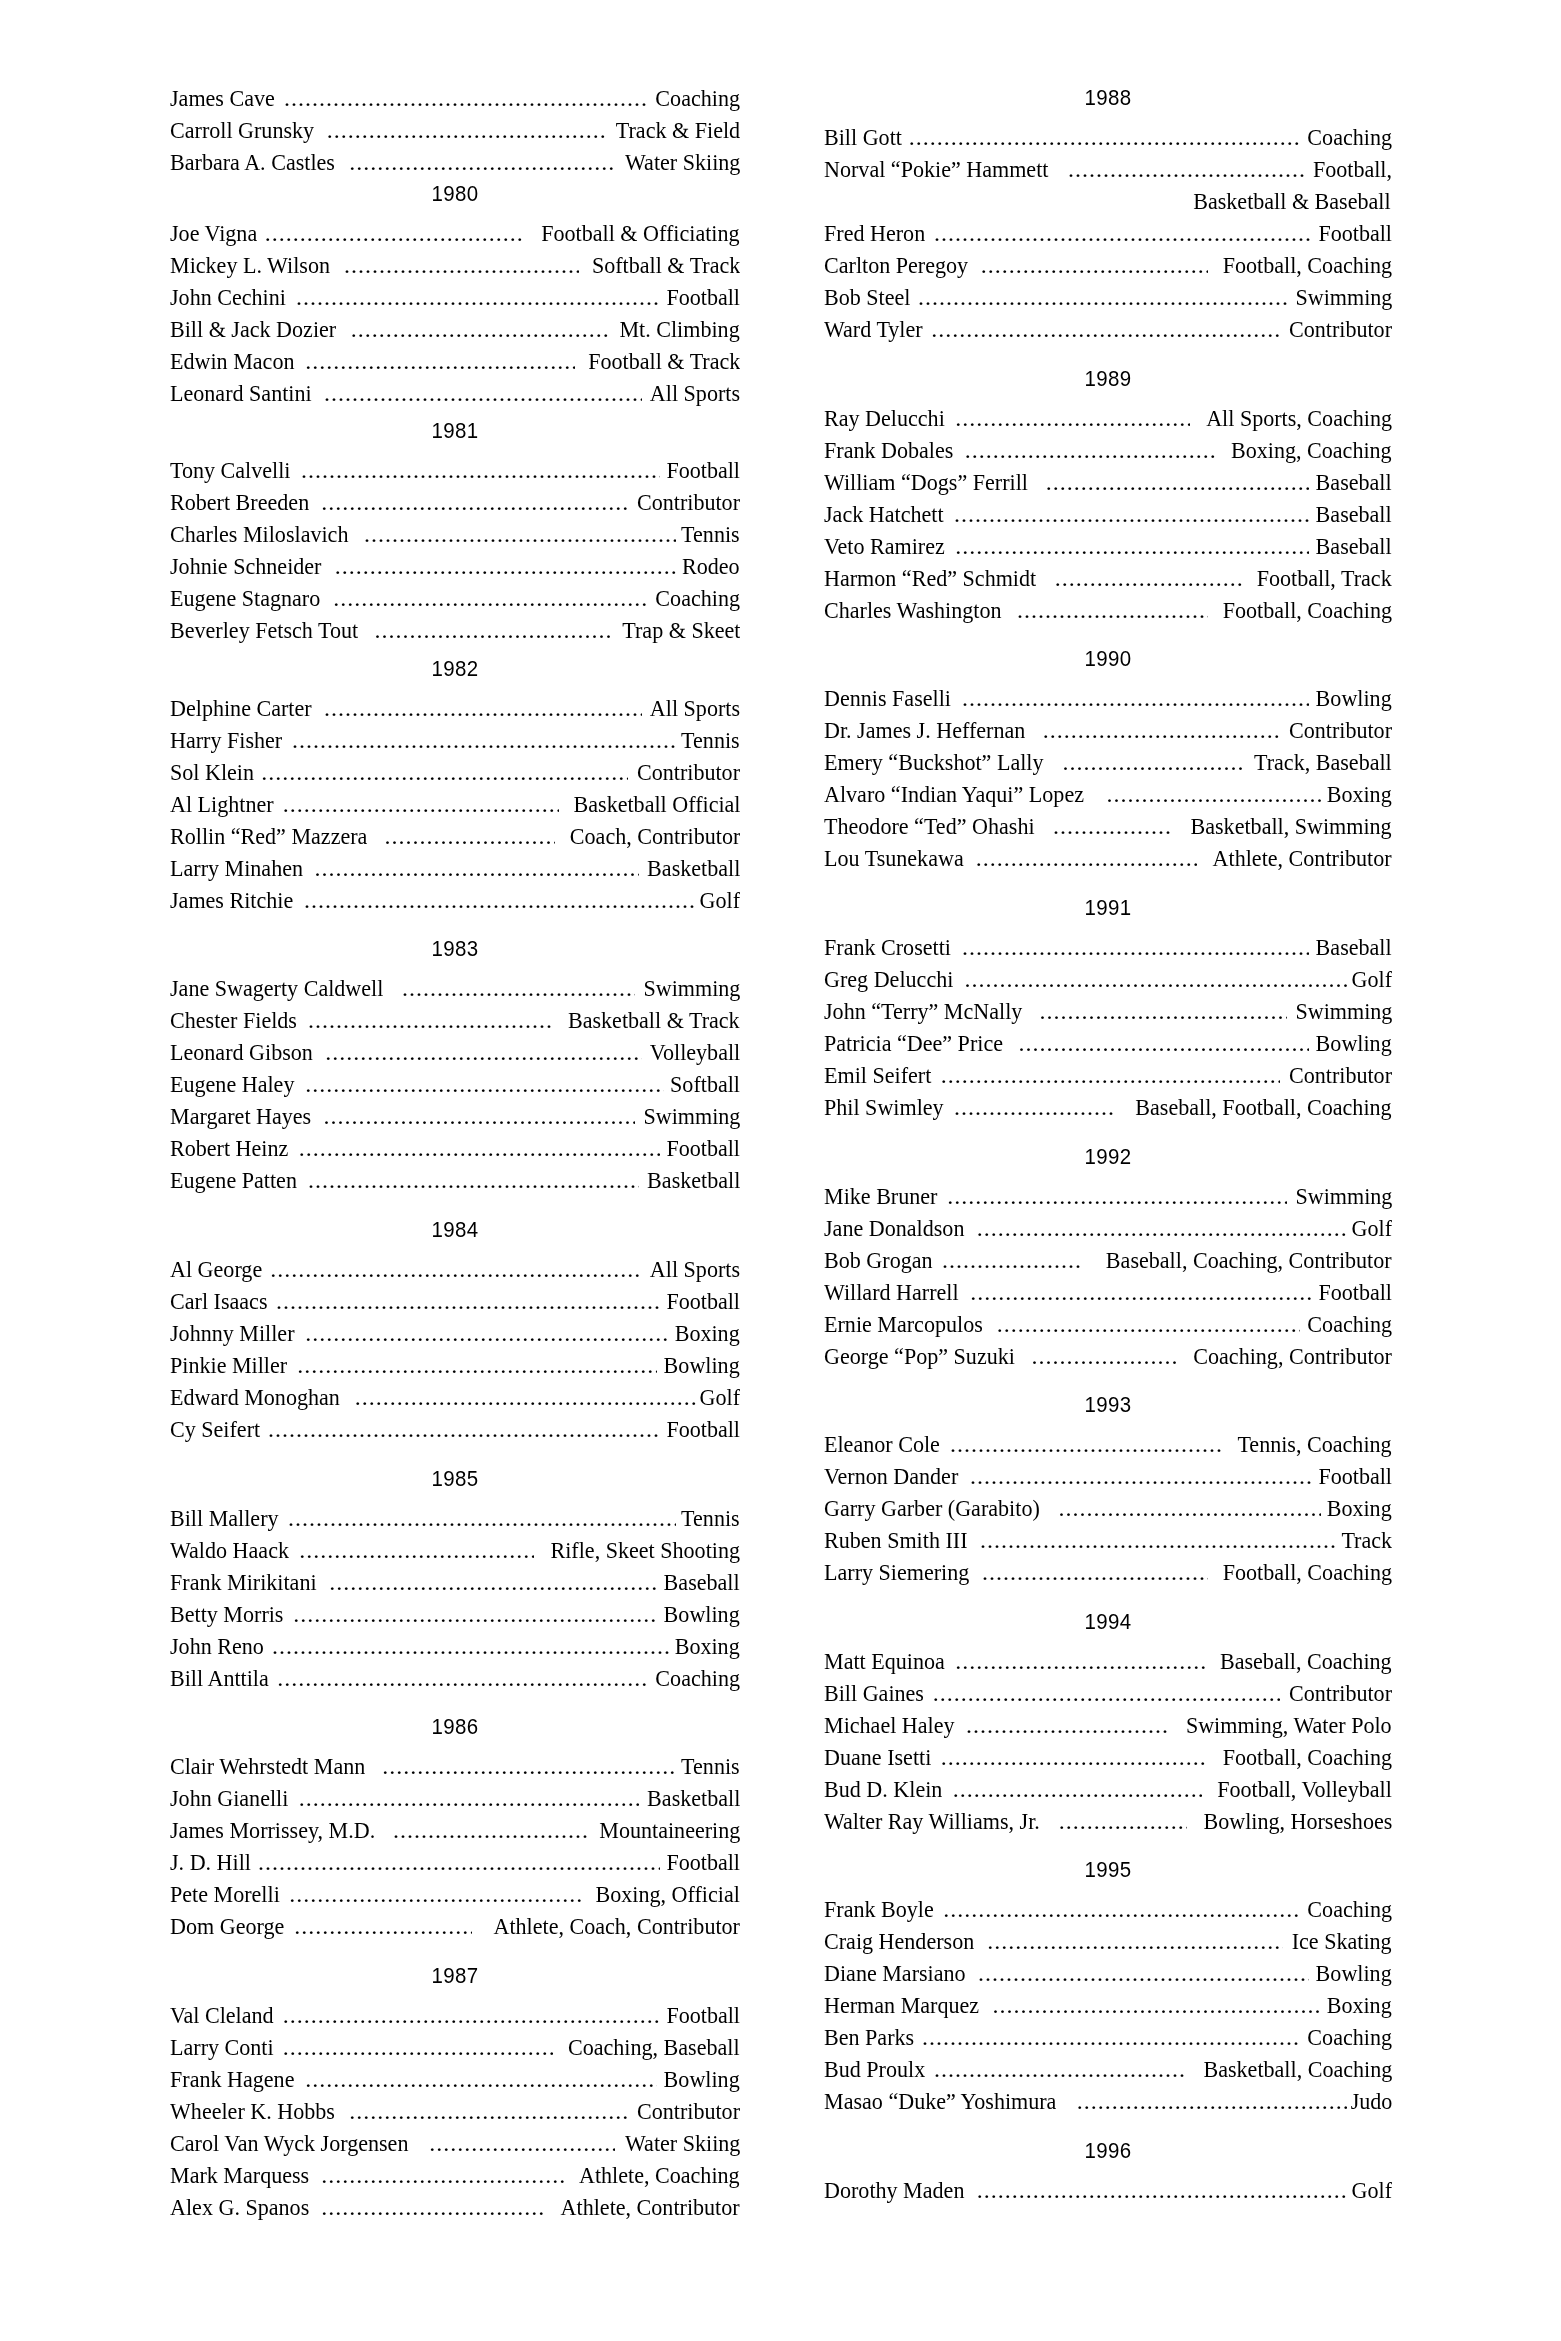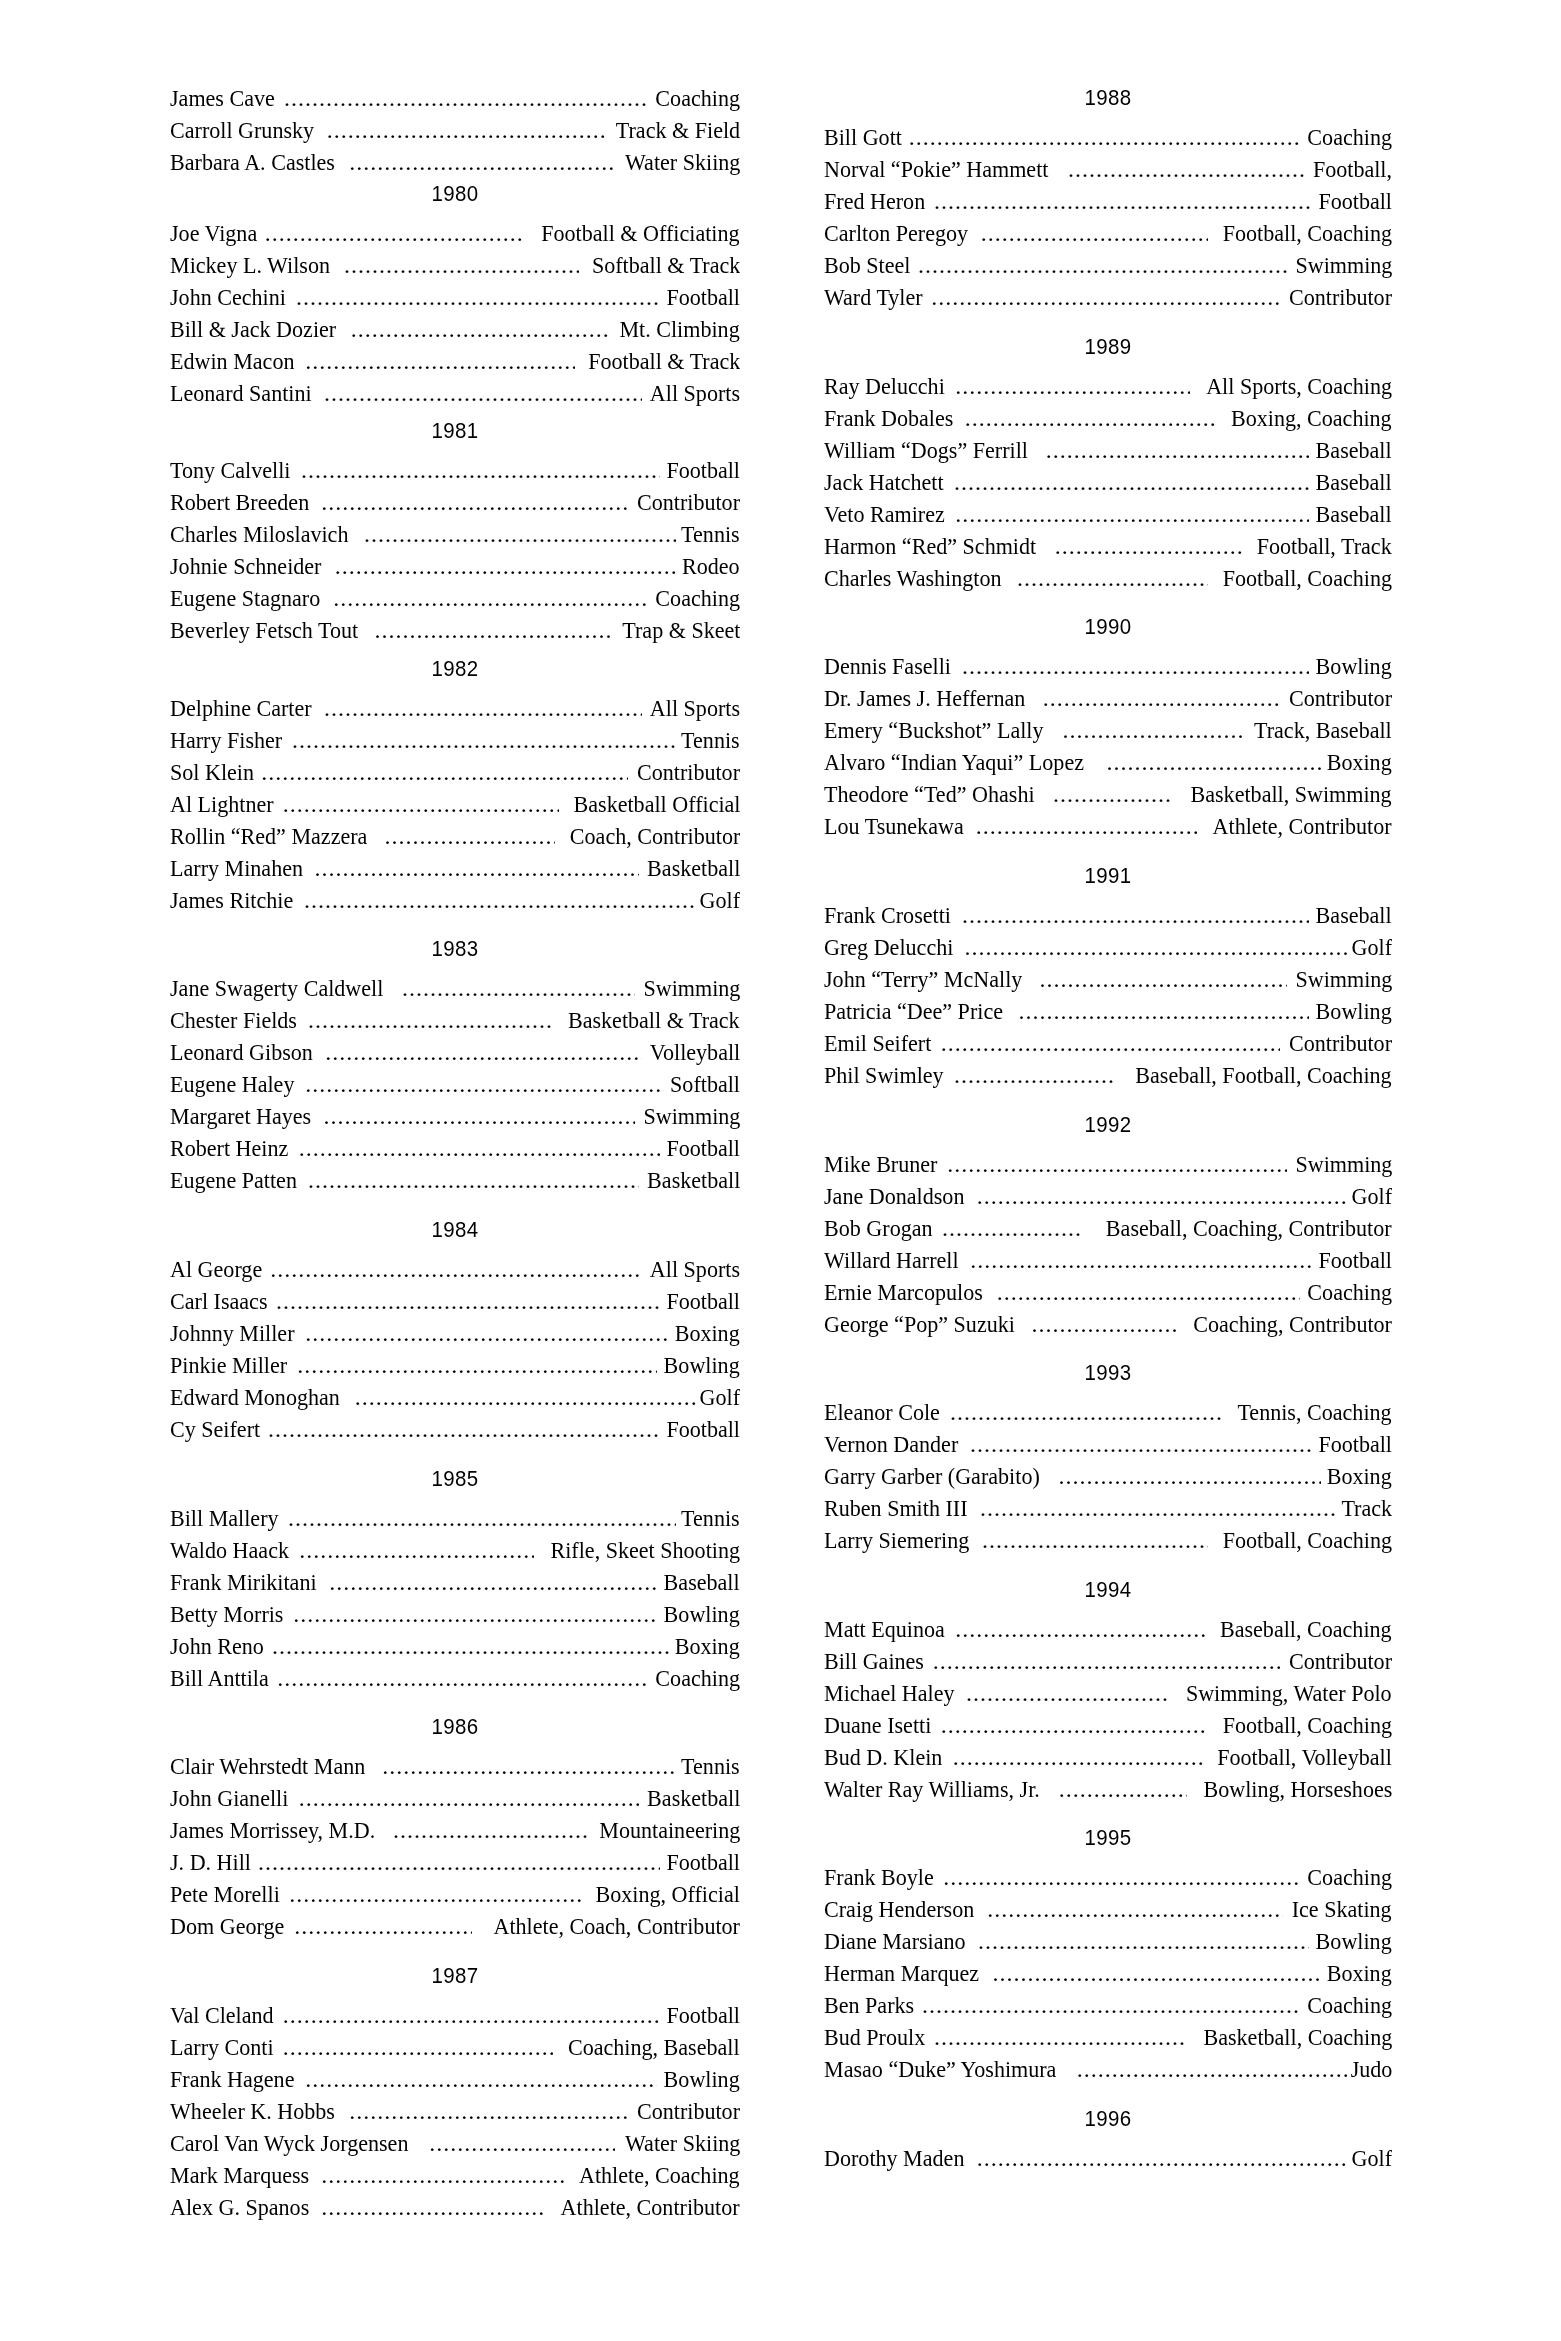--- a/index.html
+++ b/index.html
@@ -389,20 +389,21 @@
         <div class="entry">
           <span class="nm">Bill Gott </span>
           <span class="dots">........................................................................................................................................................................................................</span>
           <span class="cat">Coaching</span>
         </div>
         <div class="entry">
           <span class="nm">Norval “Pokie” Hammett</span>
           <span class="dots">........................................................................................................................................................................................................</span>
           <span class="cat">Football,</span>
         </div>
+        <div class="cont"><span>Basketball &amp; Baseball</span></div>
         <div class="entry">
           <span class="nm">Fred Heron </span>
           <span class="dots">........................................................................................................................................................................................................</span>
           <span class="cat">Football</span>
         </div>
         <div class="entry">
           <span class="nm">Carlton Peregoy </span>
           <span class="dots">........................................................................................................................................................................................................</span>
           <span class="cat">Football, Coaching</span>
         </div>

